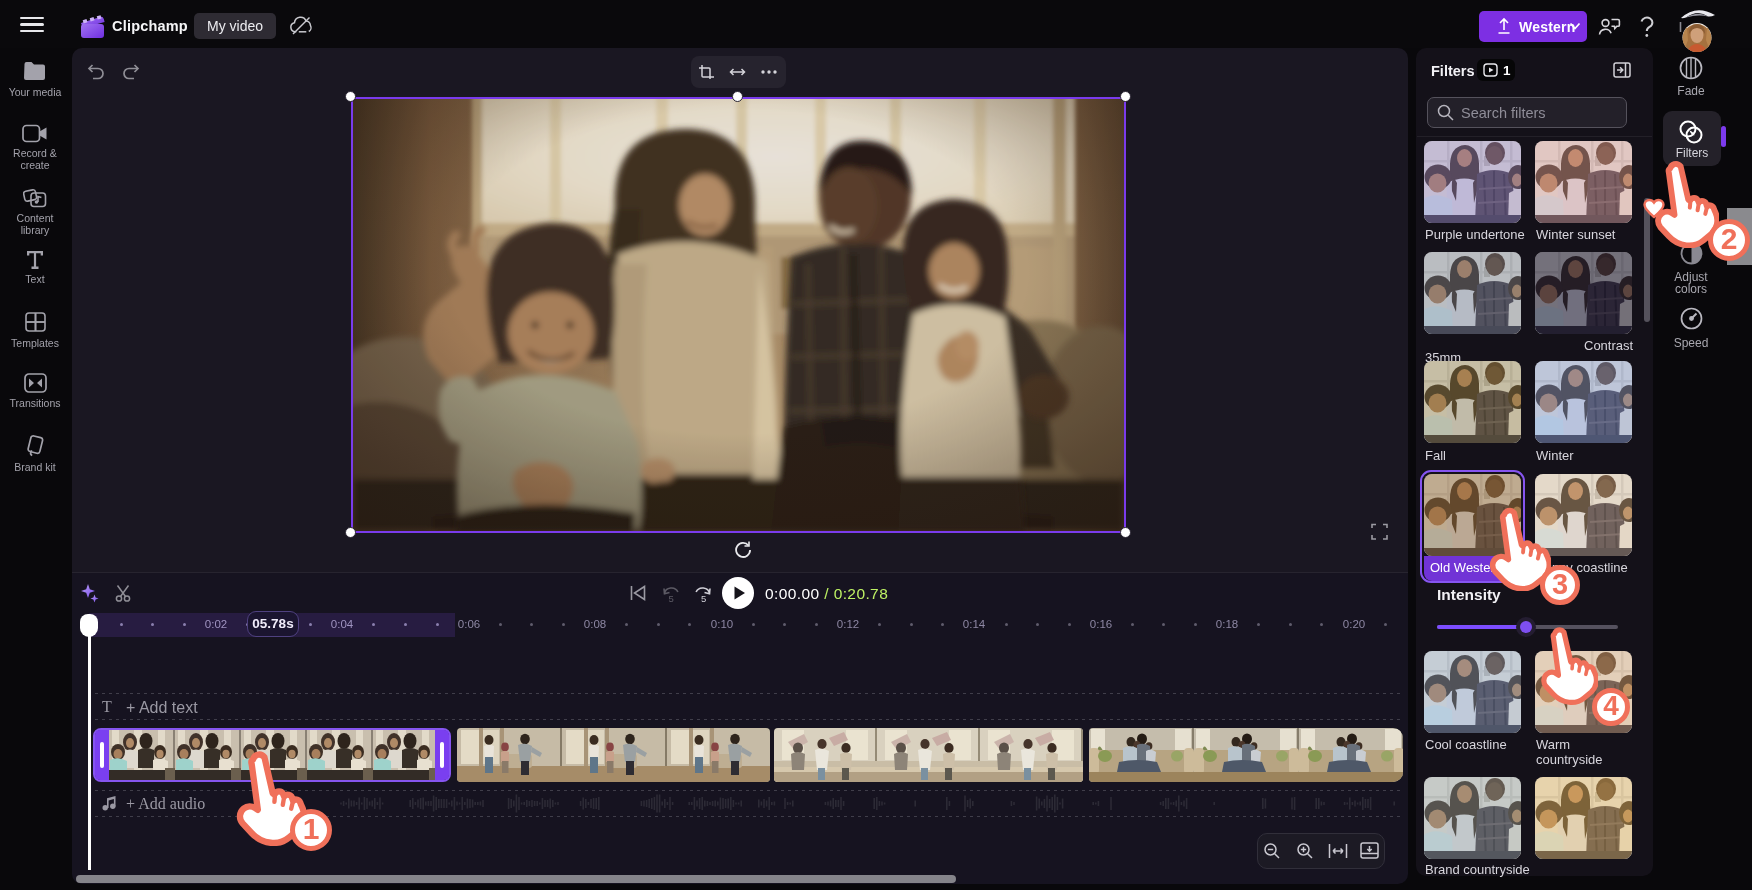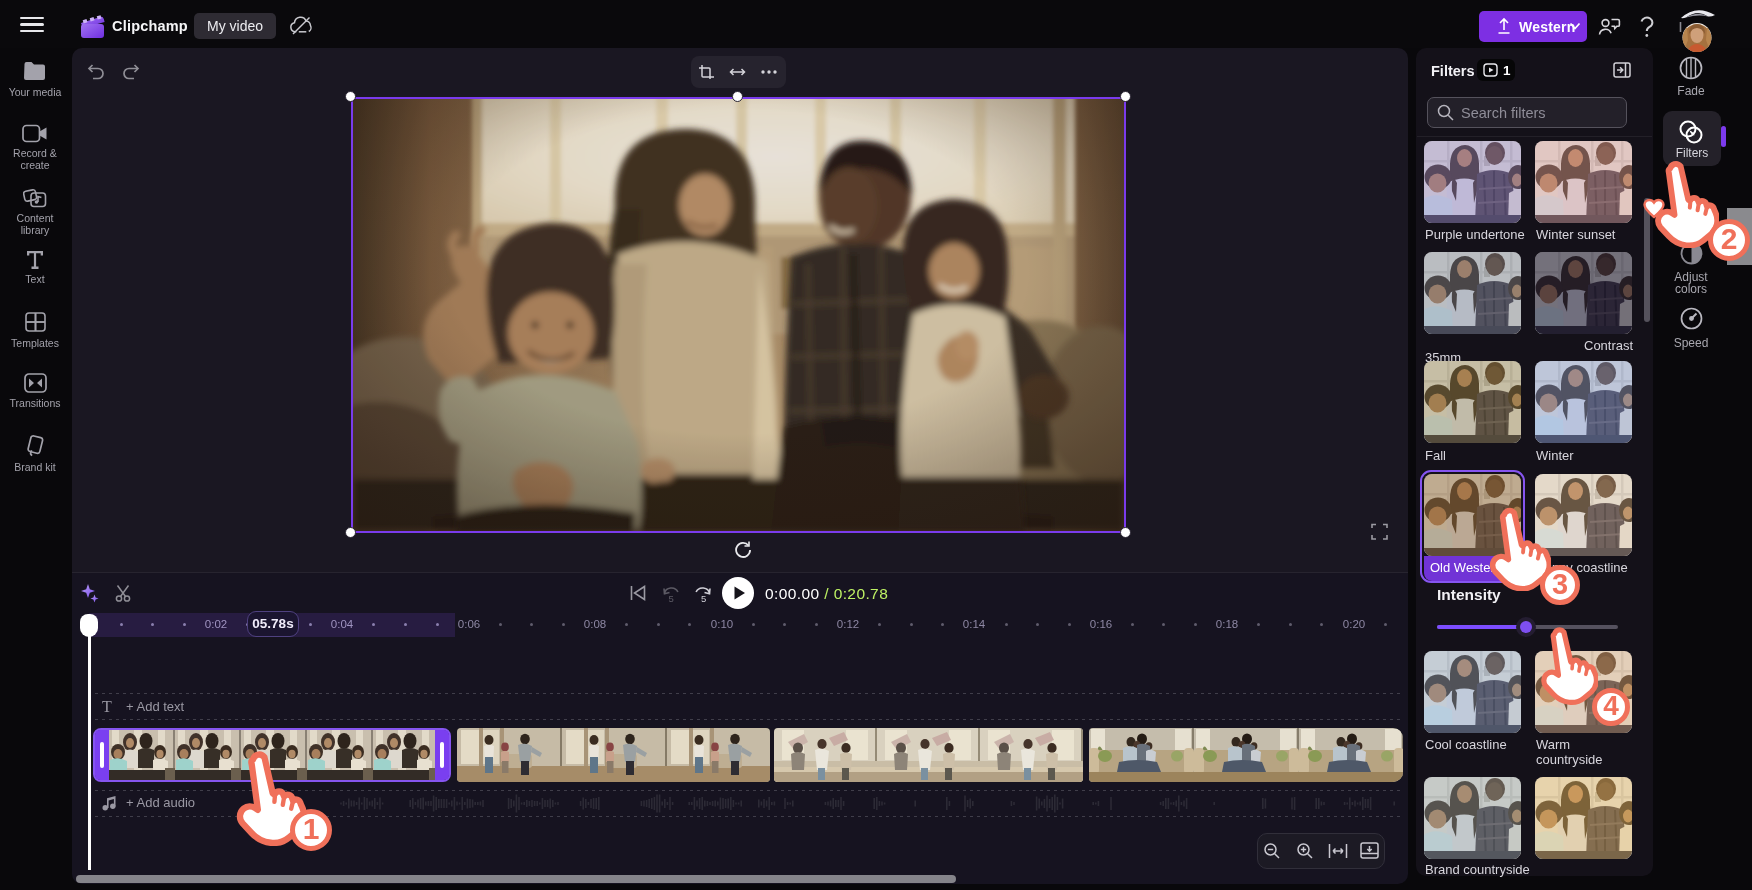--- a/index.html
+++ b/index.html
@@ -20,21 +20,21 @@
   
   #prev { left:72px; top:48px; width:1336px; height:524px; background:#1a1722; border-radius:10px 10px 0 0; }
   #tl { left:72px; top:572px; width:1336px; height:312px; background:#161320; border-radius:0 0 10px 10px; border-top:1px solid #27242f;}
   .ptool { left:691px; top:56px; width:95px; height:32px; background:#26232e; border-radius:8px; }
   
   #video { left:351px; top:97px; width:775px; height:436px; border:2px solid #7a3bec; }
   .hdl { width:11px; height:11px; background:#fff; border-radius:50%; border:1px solid #2a2533; }
   
   .rlabel { position:absolute; top:618px; font-size:11.5px; color:#8d87a3; transform:translateX(-50%); }
   .dash { left:88px; width:1312px; height:1px; background:repeating-linear-gradient(90deg,#403e4a 0 3px,transparent 3px 7px); }
-  .trklabel { font-size:13px; color:#9a98a3; }
+  .trklabel { font-size:16px; color:#9a98a3; }
   
   #fpanel { left:1416px; top:48px; width:237px; height:828px; background:#141119; border-radius:10px; }
   .fthumb { width:97px; height:82px; border-radius:8px; overflow:hidden; }
   .fover { position:absolute; left:0; top:0; width:97px; height:82px; }
   .flabel { position:absolute; font-size:13px; color:#d8d6dd; }
   
   .rtlabel { position:absolute; width:80px; text-align:center; font-size:12px; color:#a9a8b0; line-height:12px;}
 </style>
 </head>
 <body>
@@ -392,21 +392,21 @@
   <div class="abs dash" style="top:719px"></div>
   <div class="abs dash" style="top:790px"></div>
   <div class="abs dash" style="top:816px"></div>
   <div class="abs trklabel" style="left:102px;top:698px;font-size:16px;font-family:'Liberation Serif',serif;">T</div>
   <div class="abs trklabel" style="left:126px;top:699px;">+ Add text</div>
   <svg class="abs" style="left:102px;top:795px" width="15" height="16" viewBox="0 0 15 16" fill="#9a98a3">
       <circle cx="3.2" cy="12.8" r="2.7"></circle>
       <circle cx="10.8" cy="11.2" r="2.7"></circle>
       <path d="M5 13 V3.2 L13.5 1 V11.4 H11.9 V4.1 L6.6 5.5 V13 Z"></path>
     </svg>
-  <div class="abs trklabel" style="left:126px;top:795px;">+ Add audio</div>
+  <div class="abs trklabel" style="left:126px;top:795px;font-family:Liberation Serif, serif;">+ Add audio</div>
   <svg class="abs" style="left:340px;top:794px" width="1056" height="19" viewBox="90 0 1056 19">
       <rect x="0" y="7.5" width="1.6" height="4" fill="#2c2a35"></rect>
       <rect x="77.60000000000002" y="8.0" width="1.6" height="3" fill="#2c2a35"></rect>
       <rect x="90.20000000000005" y="8.5" width="1.6" height="2" fill="#2c2a35"></rect>
       <rect x="92.80000000000007" y="7.0" width="1.6" height="5" fill="#2c2a35"></rect>
       <rect x="95.40000000000009" y="8.5" width="1.6" height="2" fill="#2c2a35"></rect>
       <rect x="98.00000000000011" y="4.5" width="1.6" height="10" fill="#2c2a35"></rect>
       <rect x="100.60000000000014" y="6.5" width="1.6" height="6" fill="#2c2a35"></rect>
       <rect x="103.20000000000016" y="6.5" width="1.6" height="6" fill="#2c2a35"></rect>
       <rect x="105.80000000000018" y="8.0" width="1.6" height="3" fill="#2c2a35"></rect>

